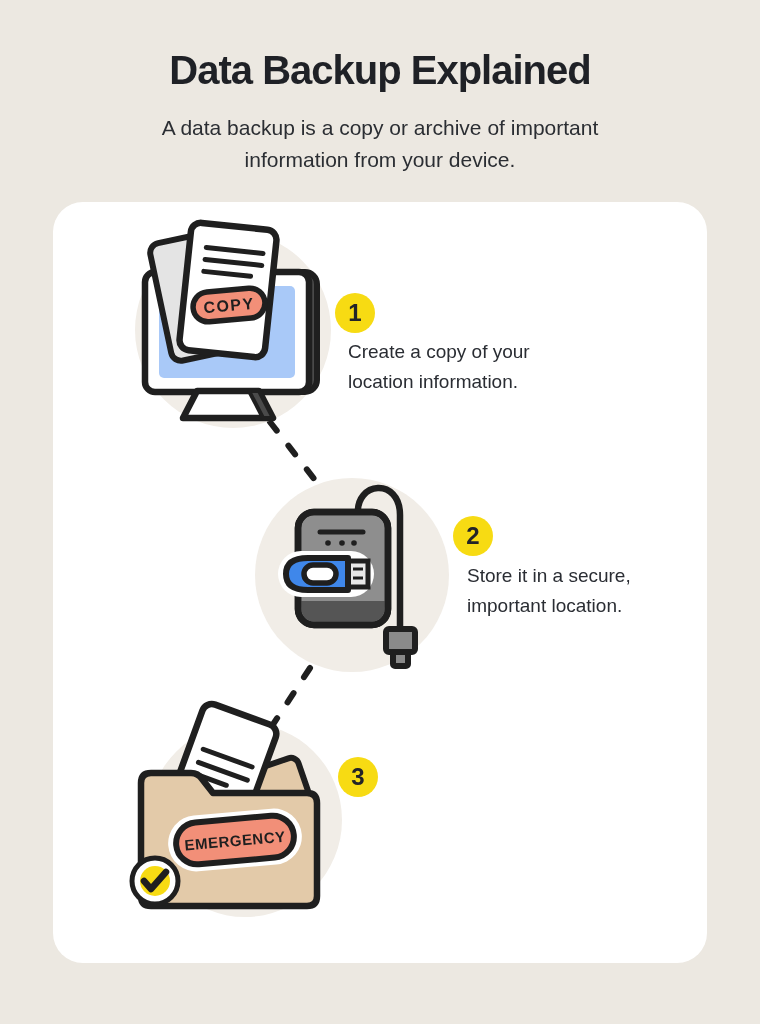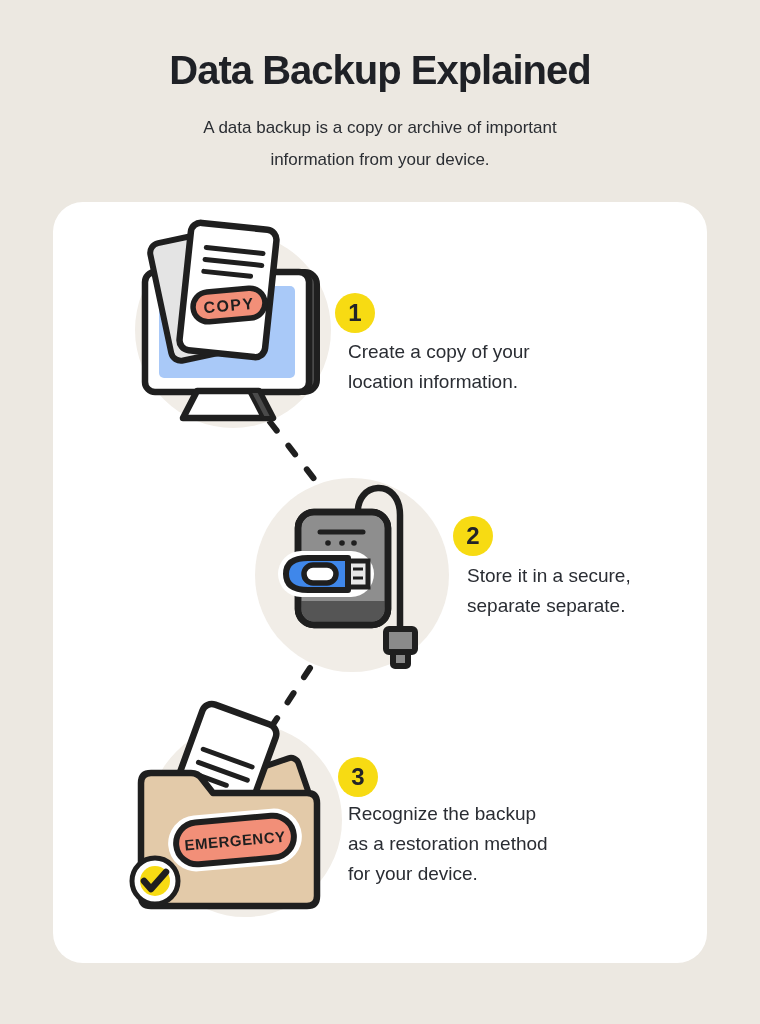--- a/index.html
+++ b/index.html
@@ -13,21 +13,21 @@
   }
   .stage { position:absolute; inset:0; width:760px; height:976px; }
 
   .title {
     position:absolute; top:48px; left:0; width:760px;
     text-align:center; font-size:40px; font-weight:700;
     letter-spacing:-1px; color:#1F2126;
   }
   .subtitle {
     position:absolute; top:112px; left:130px; width:500px;
-    text-align:center; font-size:17px; line-height:32px;
+    text-align:center; font-size:21px; line-height:32px;
     color:#2B2E33;
   }
 
   .card {
     position:absolute; left:53px; top:202px;
     width:654px; height:761px;
     background:#FFFFFF; border-radius:30px;
   }
 
   .illus { position:absolute; width:220px; height:240px; }
@@ -163,22 +163,17 @@
     <div class="badge badge-1">1</div>
     <div class="badge badge-2">2</div>
     <div class="badge badge-3">3</div>
 
     <div class="step-text step-text-1">
       <span>Create a copy of your</span><br>
       <span>location information.</span>
     </div>
     <div class="step-text step-text-2">
       <span>Store it in a secure,</span><br>
-      <span>separate separate.</span>
-    </div>
-    <div class="step-text step-text-3">
-      <span>Recognize the backup</span><br>
-      <span>as a restoration method</span><br>
-      <span>for your device.</span>
+      <span>important location.</span>
     </div>
 
   </div>
 </div>
 
 </body></html>

